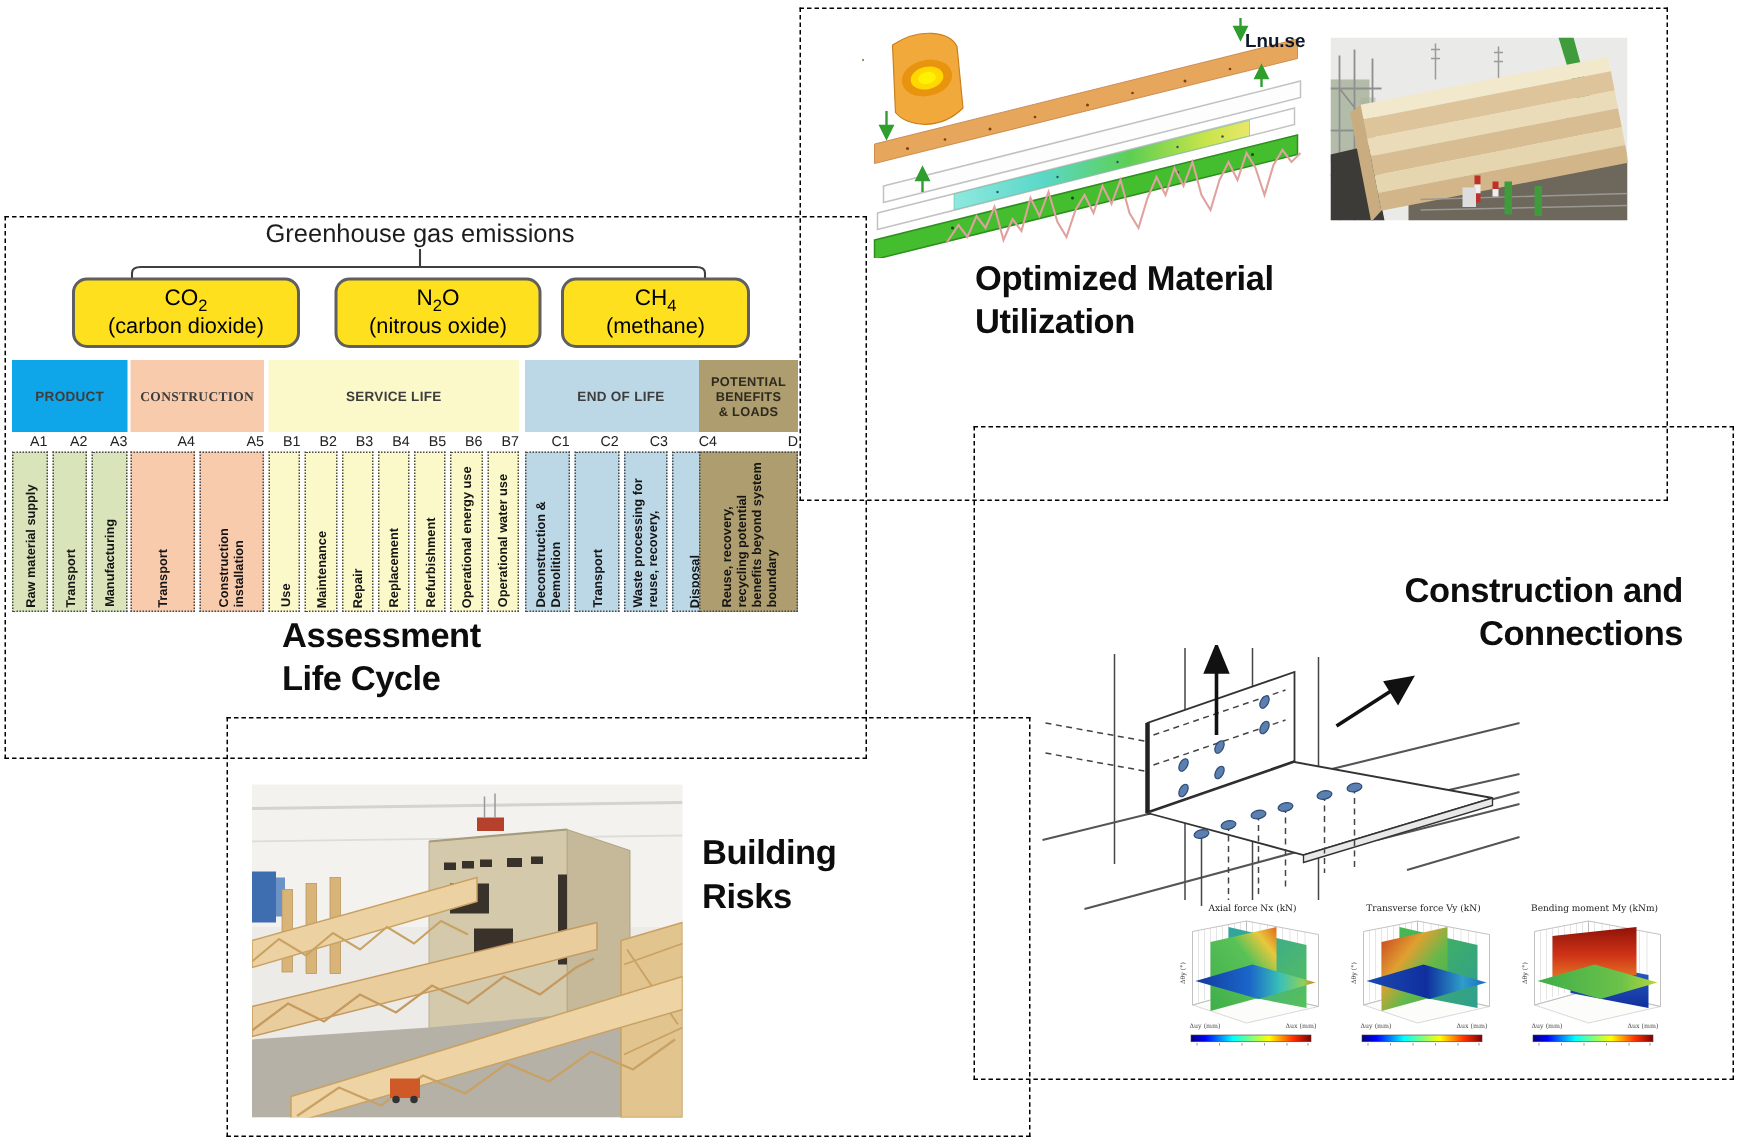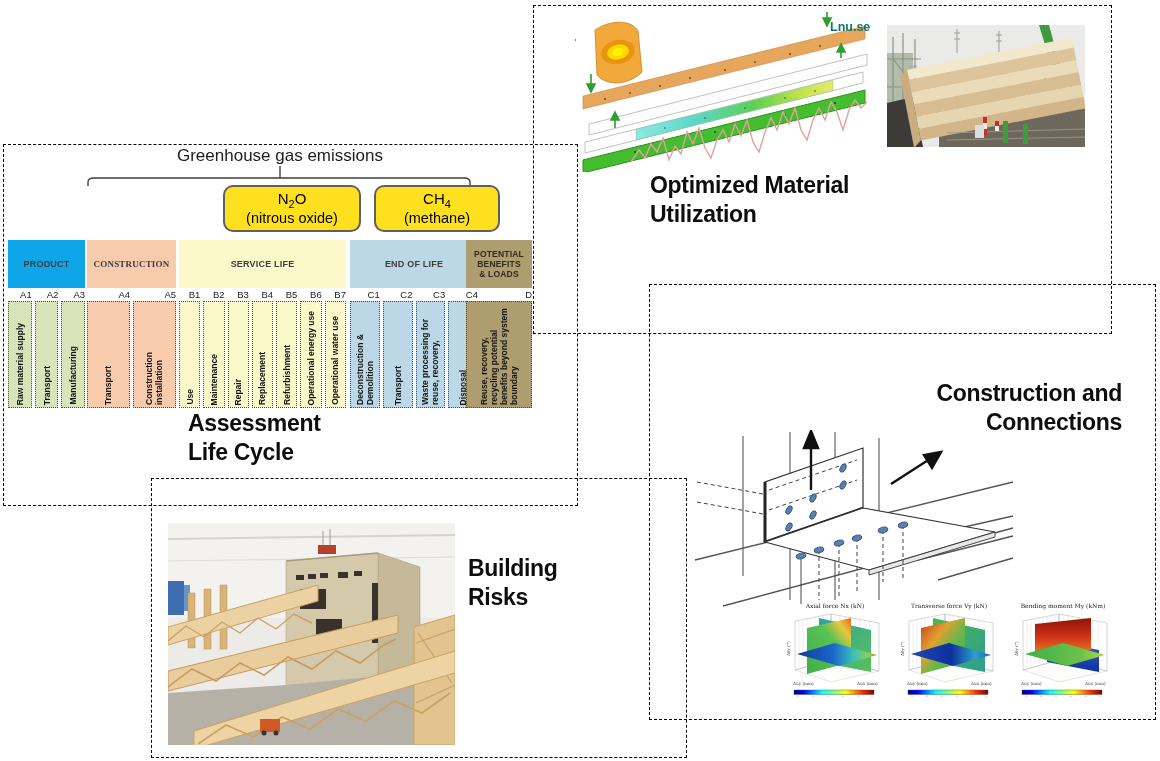--- a/index.html
+++ b/index.html
@@ -39,21 +39,21 @@
                 color:#3d3d3d;line-height:1.2;letter-spacing:0.2px;}
   .stage-codes{display:flex;gap:3px;height:13px;align-items:center;}
   .stage-code{flex:1;text-align:right;font-size:9.5px;color:#222;}
   .stage-cells{display:flex;gap:3px;height:107px;}
   .stage-cell{flex:1;border:1px dotted #4a4a4a;display:flex;align-items:flex-end;
               justify-content:center;padding:2px 0;box-sizing:border-box;}
   .vert{writing-mode:vertical-rl;transform:rotate(180deg);font-size:8.5px;font-weight:600;
         line-height:1.18;color:#141414;max-height:98px;text-align:left;}
 
   #beam-art{position:absolute;left:575px;top:12px;}
-  #brand{position:absolute;left:818px;top:20px;font-size:12.5px;font-weight:700;color:#0f766e;padding-left:12px;}
+  #brand{position:absolute;left:818px;top:20px;font-size:12.5px;font-weight:700;color:#0f172a;padding-left:12px;}
   #clt-photo{position:absolute;left:887px;top:25px;}
   #building-photo{position:absolute;left:168px;top:523px;}
   #conn-sketch{position:absolute;left:693px;top:430px;}
 
   #plots{position:absolute;left:783px;top:602px;display:flex;gap:10px;}
   .plot{width:104px;display:flex;flex-direction:column;align-items:center;}
   .plot-title{font-family:"DejaVu Serif",serif;font-size:6px;color:#222;margin-bottom:1px;
               white-space:nowrap;}
   .plot svg{display:block;}
   .cbar{margin-top:1px;}
@@ -136,20 +136,24 @@
   <div class="panel" id="panel-building"></div>
   <div class="panel" id="panel-construction"></div>
 
   <div id="ghg-heading">Greenhouse gas emissions</div>
 
   <svg id="ghg-bracket" width="560" height="100" viewBox="0 0 560 100">
     <path d="M280,26 L280,38" fill="none" stroke="#3f3f3f" stroke-width="1.4"></path>
     <path d="M88,46 L88,42 Q88,38 94,38 L464,38 Q470,38 470,42 L470,46" fill="none" stroke="#3f3f3f" stroke-width="1.4"></path>
   </svg>
 
+  <div class="gas-box" id="gas-0">
+    <div class="f"><span>CO</span><sub>2</sub><span></span></div>
+    <div class="n">(carbon dioxide)</div>
+  </div>
   <div class="gas-box" id="gas-1">
     <div class="f"><span>N</span><sub>2</sub><span>O</span></div>
     <div class="n">(nitrous oxide)</div>
   </div>
   <div class="gas-box" id="gas-2">
     <div class="f"><span>CH</span><sub>4</sub><span></span></div>
     <div class="n">(methane)</div>
   </div>
 
   <div id="stage-table">

